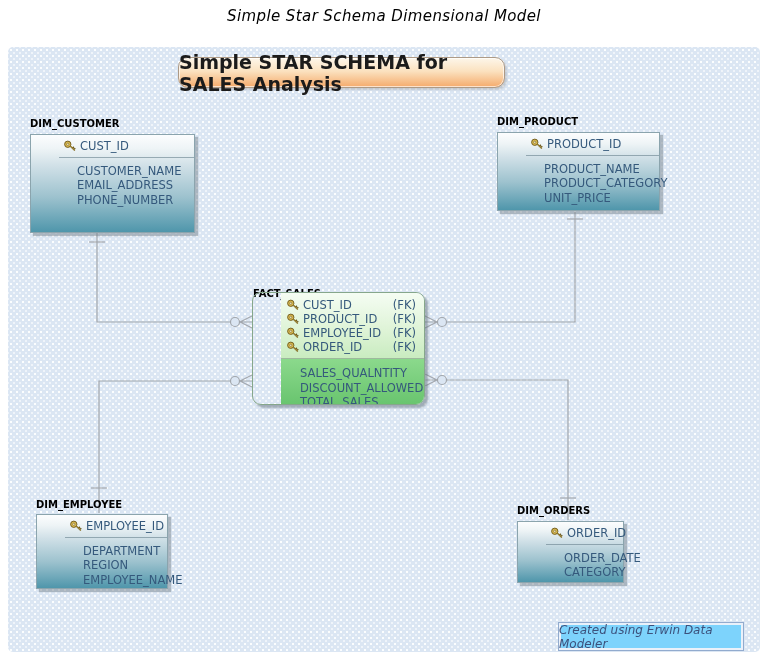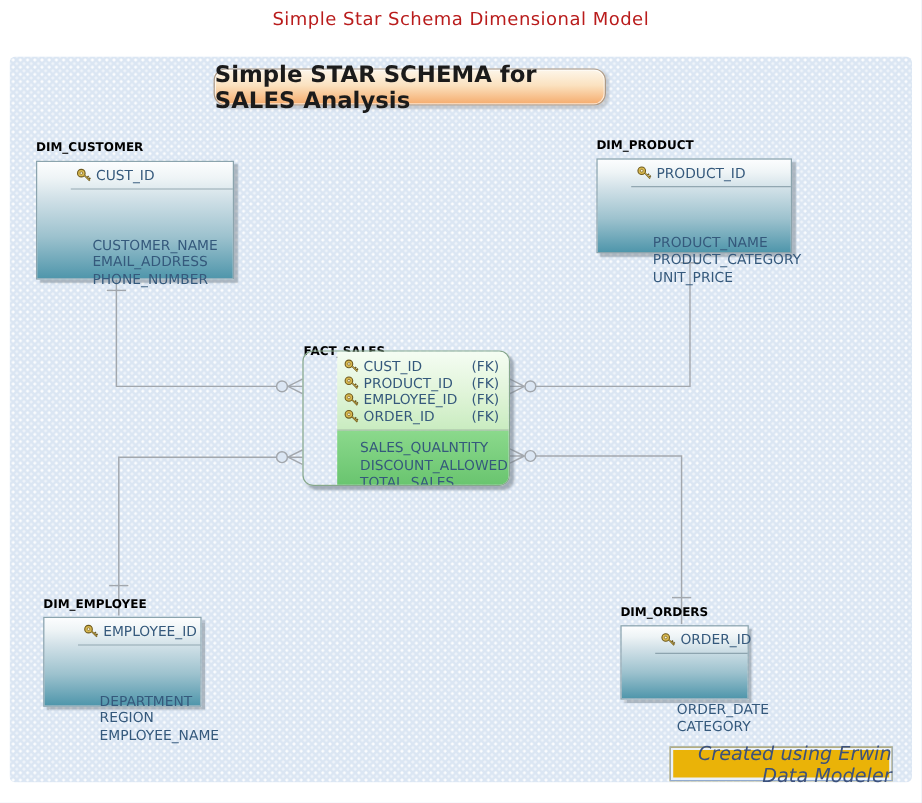--- a/index.html
+++ b/index.html
@@ -3,21 +3,21 @@
 <meta charset="utf-8">
 <style>
   html,body{margin:0;padding:0;}
   body{
     width:768px;height:669px;position:relative;overflow:hidden;
     background:#ffffff;
     font-family:"DejaVu Sans","Liberation Sans",sans-serif;
   }
   .page-title{
     position:absolute;top:7px;left:0;width:768px;text-align:center;
-    font-size:15px;color:#b91c1c;letter-spacing:.4px;
+    font-size:15px;font-style:italic;color:#000000;letter-spacing:.4px;
   }
   .canvas{
     position:absolute;left:8px;top:47px;width:752px;height:605px;
     background-color:#dbe6f3;border-radius:5px;
     background-image:
       radial-gradient(rgba(255,255,255,.9) 1px, transparent 1.4px),
       radial-gradient(rgba(255,255,255,.55) 1px, transparent 1.4px);
     background-size:6px 6px;background-position:0 0,3px 3px;
   }
   .banner{
@@ -38,21 +38,21 @@
     padding-left:28px;
   }
   .tbl.dim{
     background:linear-gradient(180deg,#fcfdfe 0%,#eef4f6 14%,#d0e0e7 32%,#9dc2ce 64%,#4f96ab 100%);
   }
   .hdr{
     display:flex;align-items:center;gap:3px;
     padding:4px 4px 3px 4px;
     border-bottom:1px solid rgba(110,135,148,.65);
   }
-  .bod{padding:6px 4px 4px 18px;margin-top:33px;}
+  .bod{padding:6px 4px 4px 18px;}
   .attr-text{
     font-size:11.5px;color:#35597c;line-height:14.5px;white-space:nowrap;
   }
   .key{width:14px;height:13px;display:inline-block;flex:0 0 14px;}
   .tbl.fact{
     border-radius:9px;border:1px solid #86a78b;overflow:hidden;
     box-shadow:3px 3px 2px rgba(110,122,133,.55);
     background:transparent;
   }
   .fact-hdr{
@@ -62,24 +62,24 @@
   }
   .fkrow{display:flex;align-items:center;gap:3px;height:14px;}
   .fk-tag{margin-left:auto;padding-right:2px;}
   .fact-bod{
     background:linear-gradient(#8bd98c 0%,#58ba60 55%,#3fa04f 100%);
     padding:7px 6px 6px 19px;height:100%;
   }
   .connectors{position:absolute;left:0;top:0;pointer-events:none;}
   .attribution{
     position:absolute;left:558px;top:622px;width:184px;height:27px;
-    background:#eab308;border:1px solid #92abce;
+    background:#7dd3fc;border:1px solid #92abce;
     box-shadow:inset 0 0 0 2px #eaf1fa;
     display:flex;align-items:center;justify-content:center;
-    font-size:16px;font-style:italic;color:#3c517c;text-align:right;
+    font-size:12px;font-style:italic;color:#3c517c;
   }
 </style>
 </head>
 <body>
 
 <svg width="0" height="0" style="position:absolute">
   <defs>
     <symbol id="keyicon" viewBox="0 0 14 14">
       <circle cx="4.6" cy="4.6" r="3.4" fill="#d9b94e" stroke="#6e5a1f" stroke-width="1"></circle>
       <circle cx="4.6" cy="4.6" r="1.2" fill="#fdf6da" stroke="#6e5a1f" stroke-width=".6"></circle>

